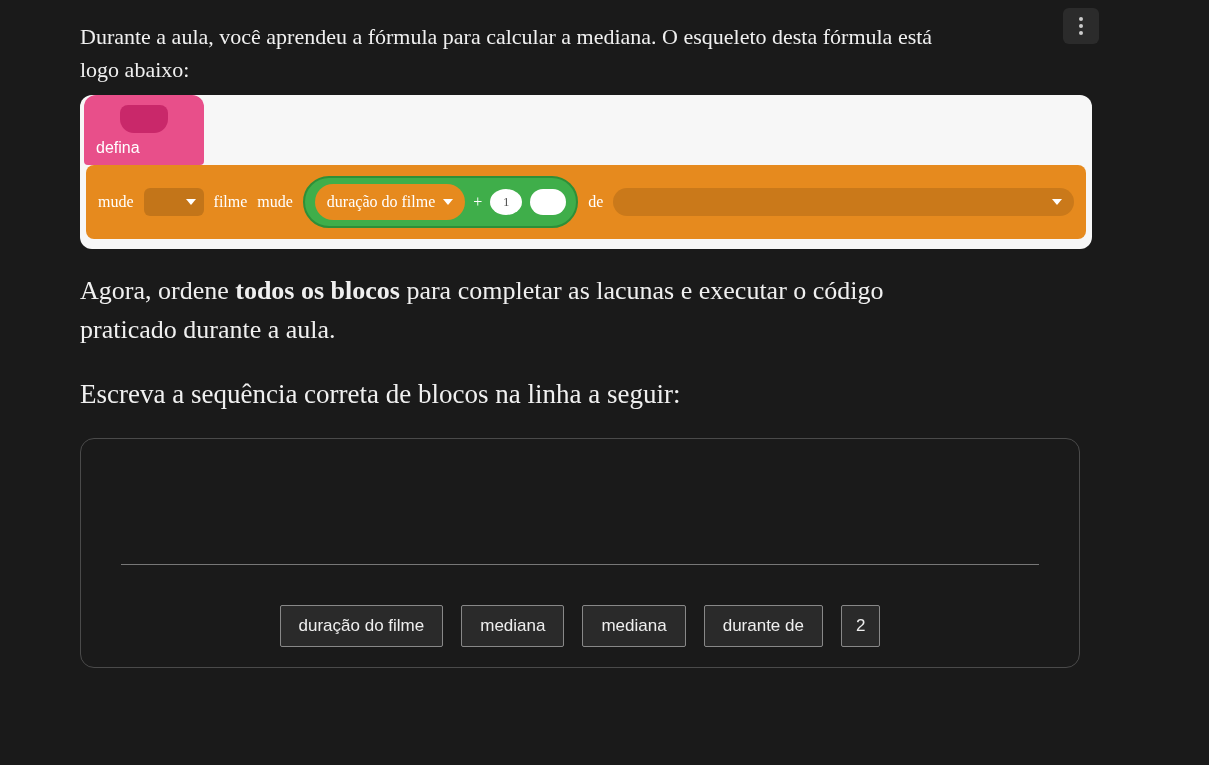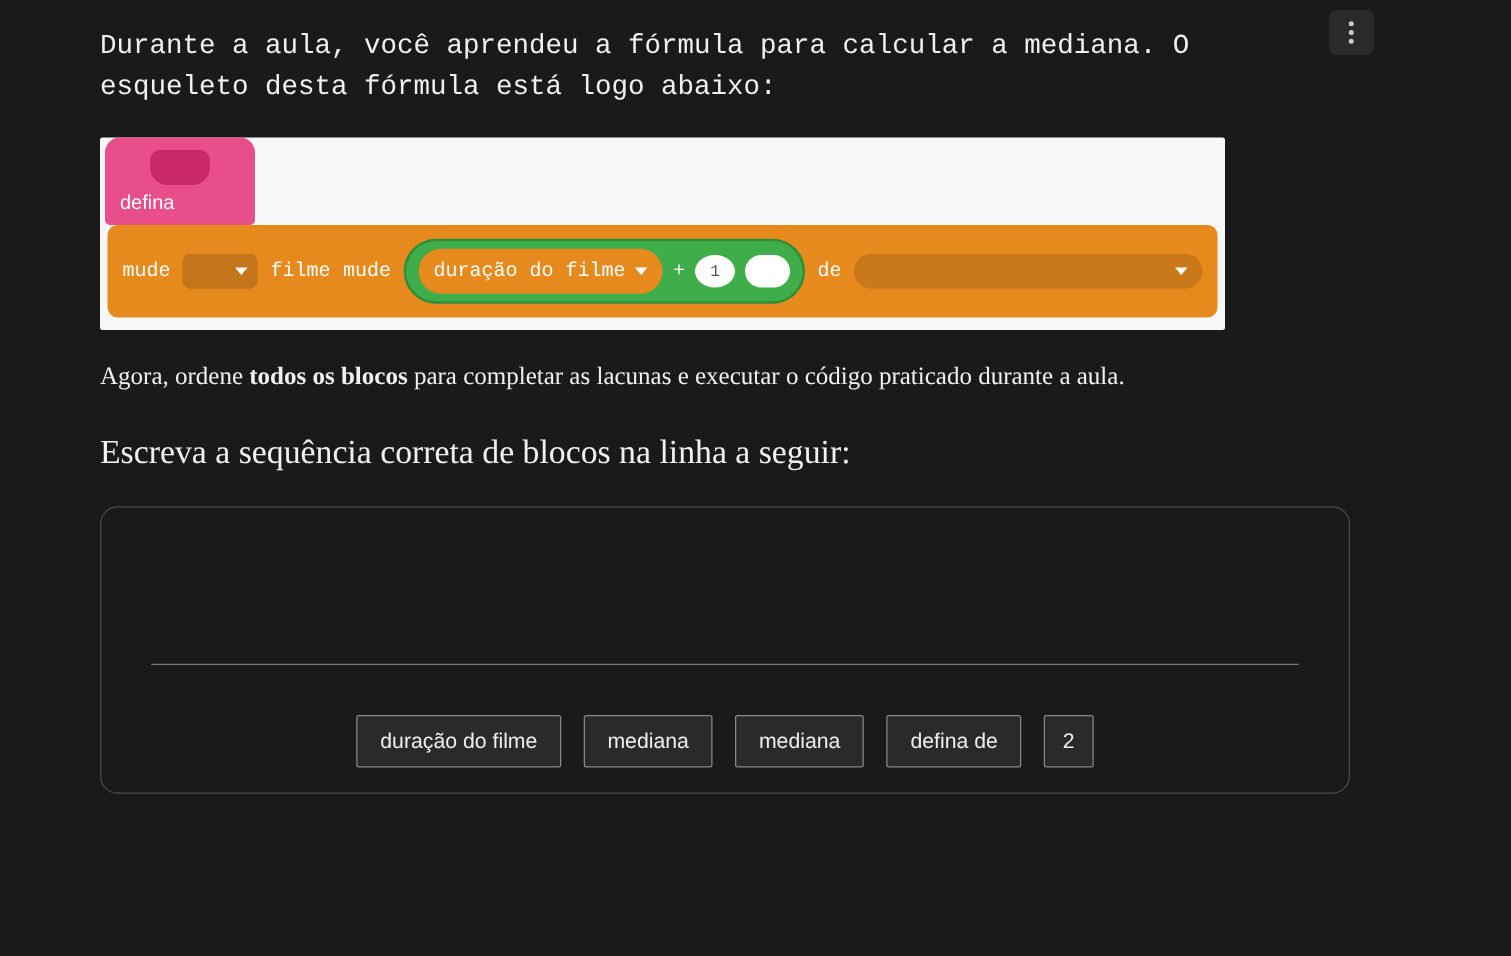--- a/index.html
+++ b/index.html
@@ -9,23 +9,22 @@
     font-family: Georgia, "Times New Roman", serif;
     width: 1209px;
     height: 765px;
     padding: 20px 80px 0 80px;
     position: relative;
     overflow: hidden;
   }
   .intro-text {
     font-size: 22px;
     line-height: 1.5;
-    margin-bottom: 24px;
+    margin-bottom: 9px;
     max-width: 890px;
-    font-family: Liberation Mono, monospace;
   }
   .kebab {
     position: absolute;
     top: 8px;
     right: 110px;
     width: 36px;
     height: 36px;
     background: rgba(255,255,255,0.08);
     border-radius: 6px;
     display: flex;
@@ -35,24 +34,24 @@
     gap: 3px;
     cursor: pointer;
   }
   .kebab span {
     width: 4px; height: 4px; background: #ccc; border-radius: 50%;
   }
 
   
   .scratch-area {
     background: #f7f7f7;
-    width: 900px;
+    width: 1012px;
     padding: 0 0 10px 0;
     margin-bottom: 22px;
-    border-radius: 2px;
+    border-radius: 12px;
     position: relative;
   }
   .defina-block {
     background: #e84f8a;
     color: #fff;
     font-family: Arial, sans-serif;
     font-size: 16px;
     width: 120px;
     height: 70px;
     border-radius: 12px 12px 4px 4px;
@@ -69,21 +68,21 @@
     left: 50%;
     transform: translateX(-50%);
     width: 48px;
     height: 28px;
     background: #c9286a;
     border-radius: 8px 8px 14px 14px;
   }
   .mude-block {
     background: #e68a1e;
     color: #fff;
-    font-family: Liberation Mono, monospace;
+    font-family: Liberation Serif, serif;
     font-size: 16px;
     height: 74px;
     margin: 0 6px 0 6px;
     border-radius: 8px;
     display: flex;
     align-items: center;
     padding: 0 12px;
     gap: 10px;
     position: relative;
   }
@@ -142,21 +141,21 @@
     align-items: center;
     justify-content: flex-end;
     min-width: 110px;
     height: 28px;
     background: rgba(0,0,0,0.12);
     border-radius: 16px;
     padding-right: 12px;
   }
 
   .instr-text {
-    font-size: 20px;
+    font-size: 26px;
     line-height: 1.5;
     margin-bottom: 30px;
     max-width: 900px;
   }
   .instr-text strong { font-weight: bold; }
 
   .prompt-text {
     font-size: 27px;
     margin-bottom: 28px;
   }
@@ -236,16 +235,16 @@
 </p>
 
 <p class="prompt-text">Escreva a sequência correta de blocos na linha a seguir:</p>
 
 <div class="answer-box">
   <div class="answer-line"></div>
   <div class="chips">
     <div class="chip">duração do filme</div>
     <div class="chip">mediana</div>
     <div class="chip">mediana</div>
-    <div class="chip">defina de</div>
+    <div class="chip">durante de</div>
     <div class="chip small">2</div>
   </div>
 </div>
 
 </body></html>

